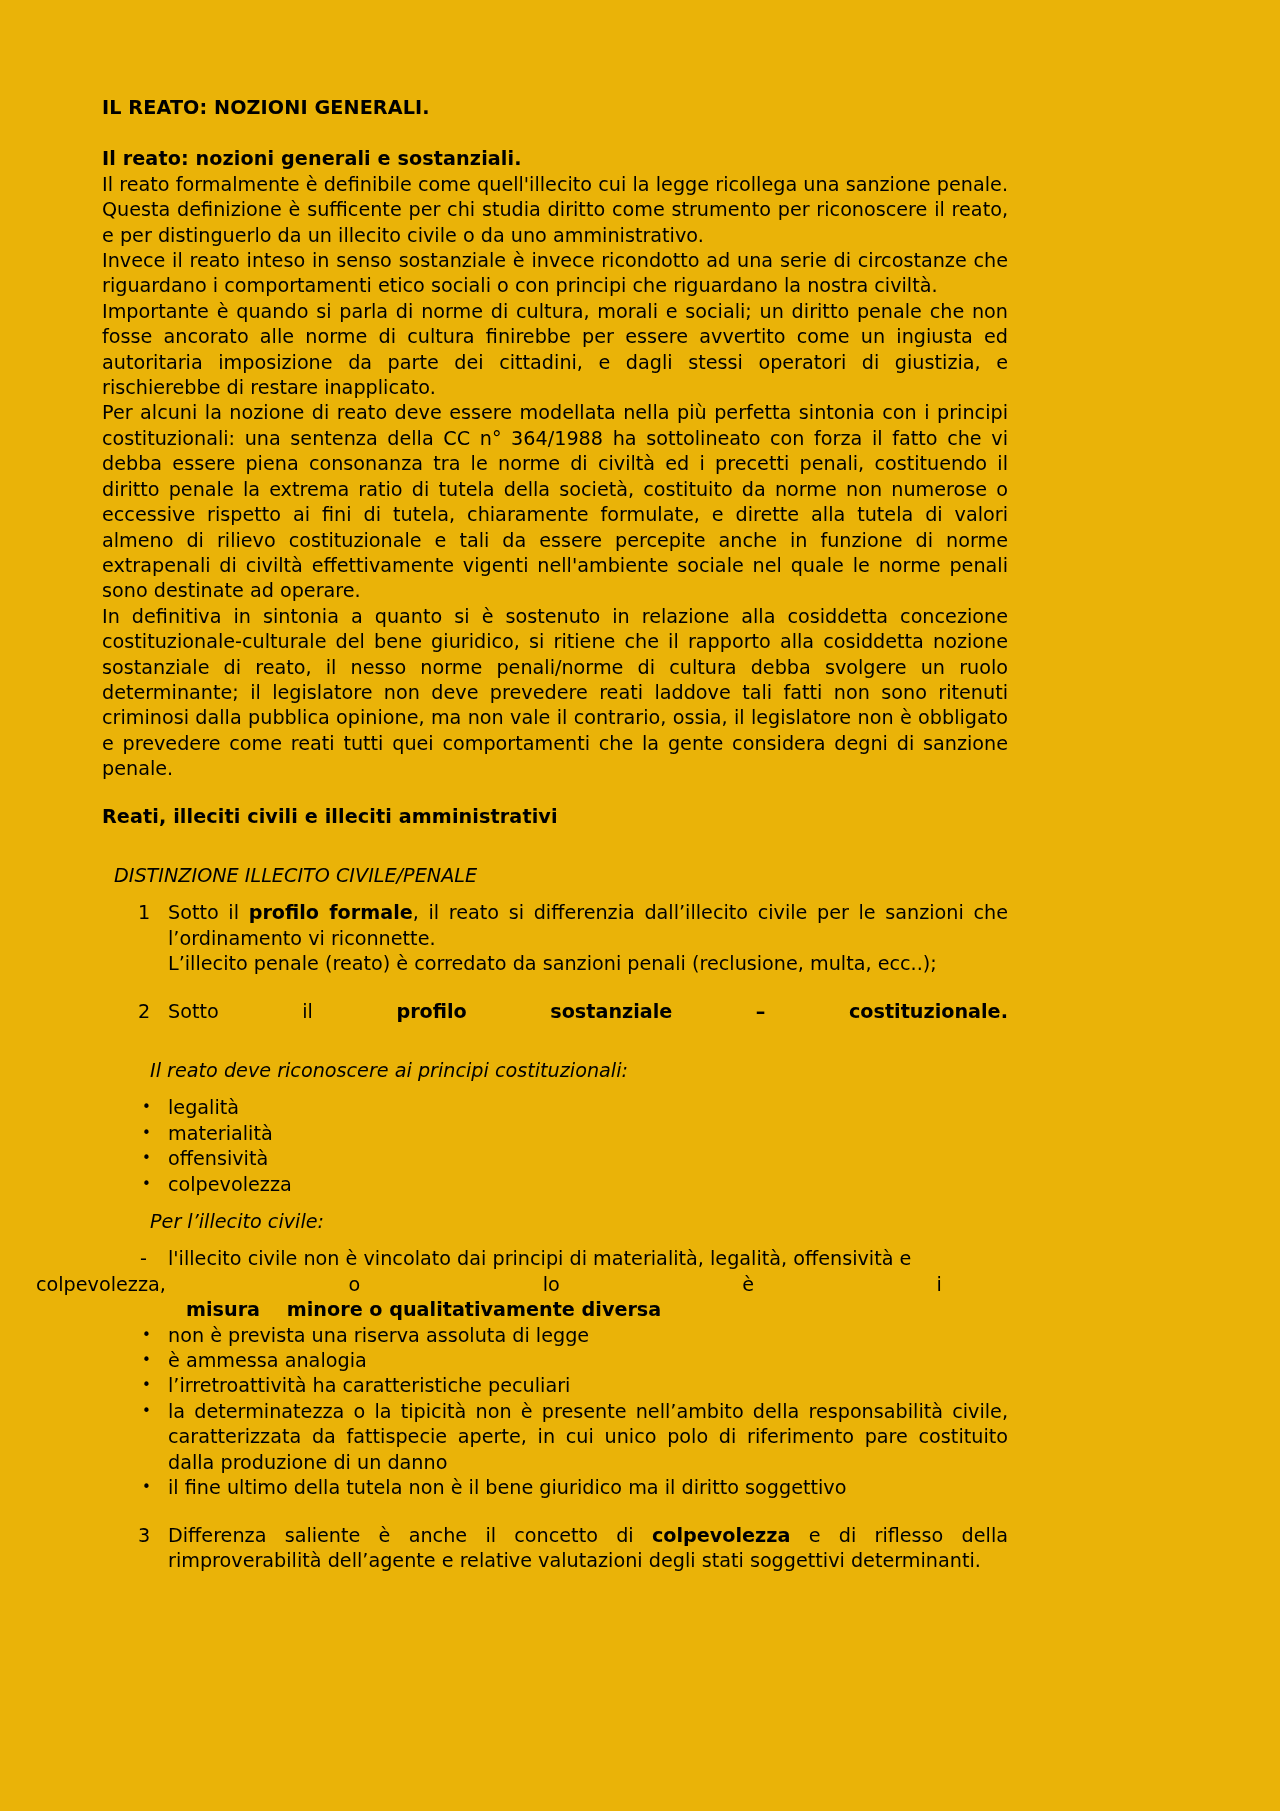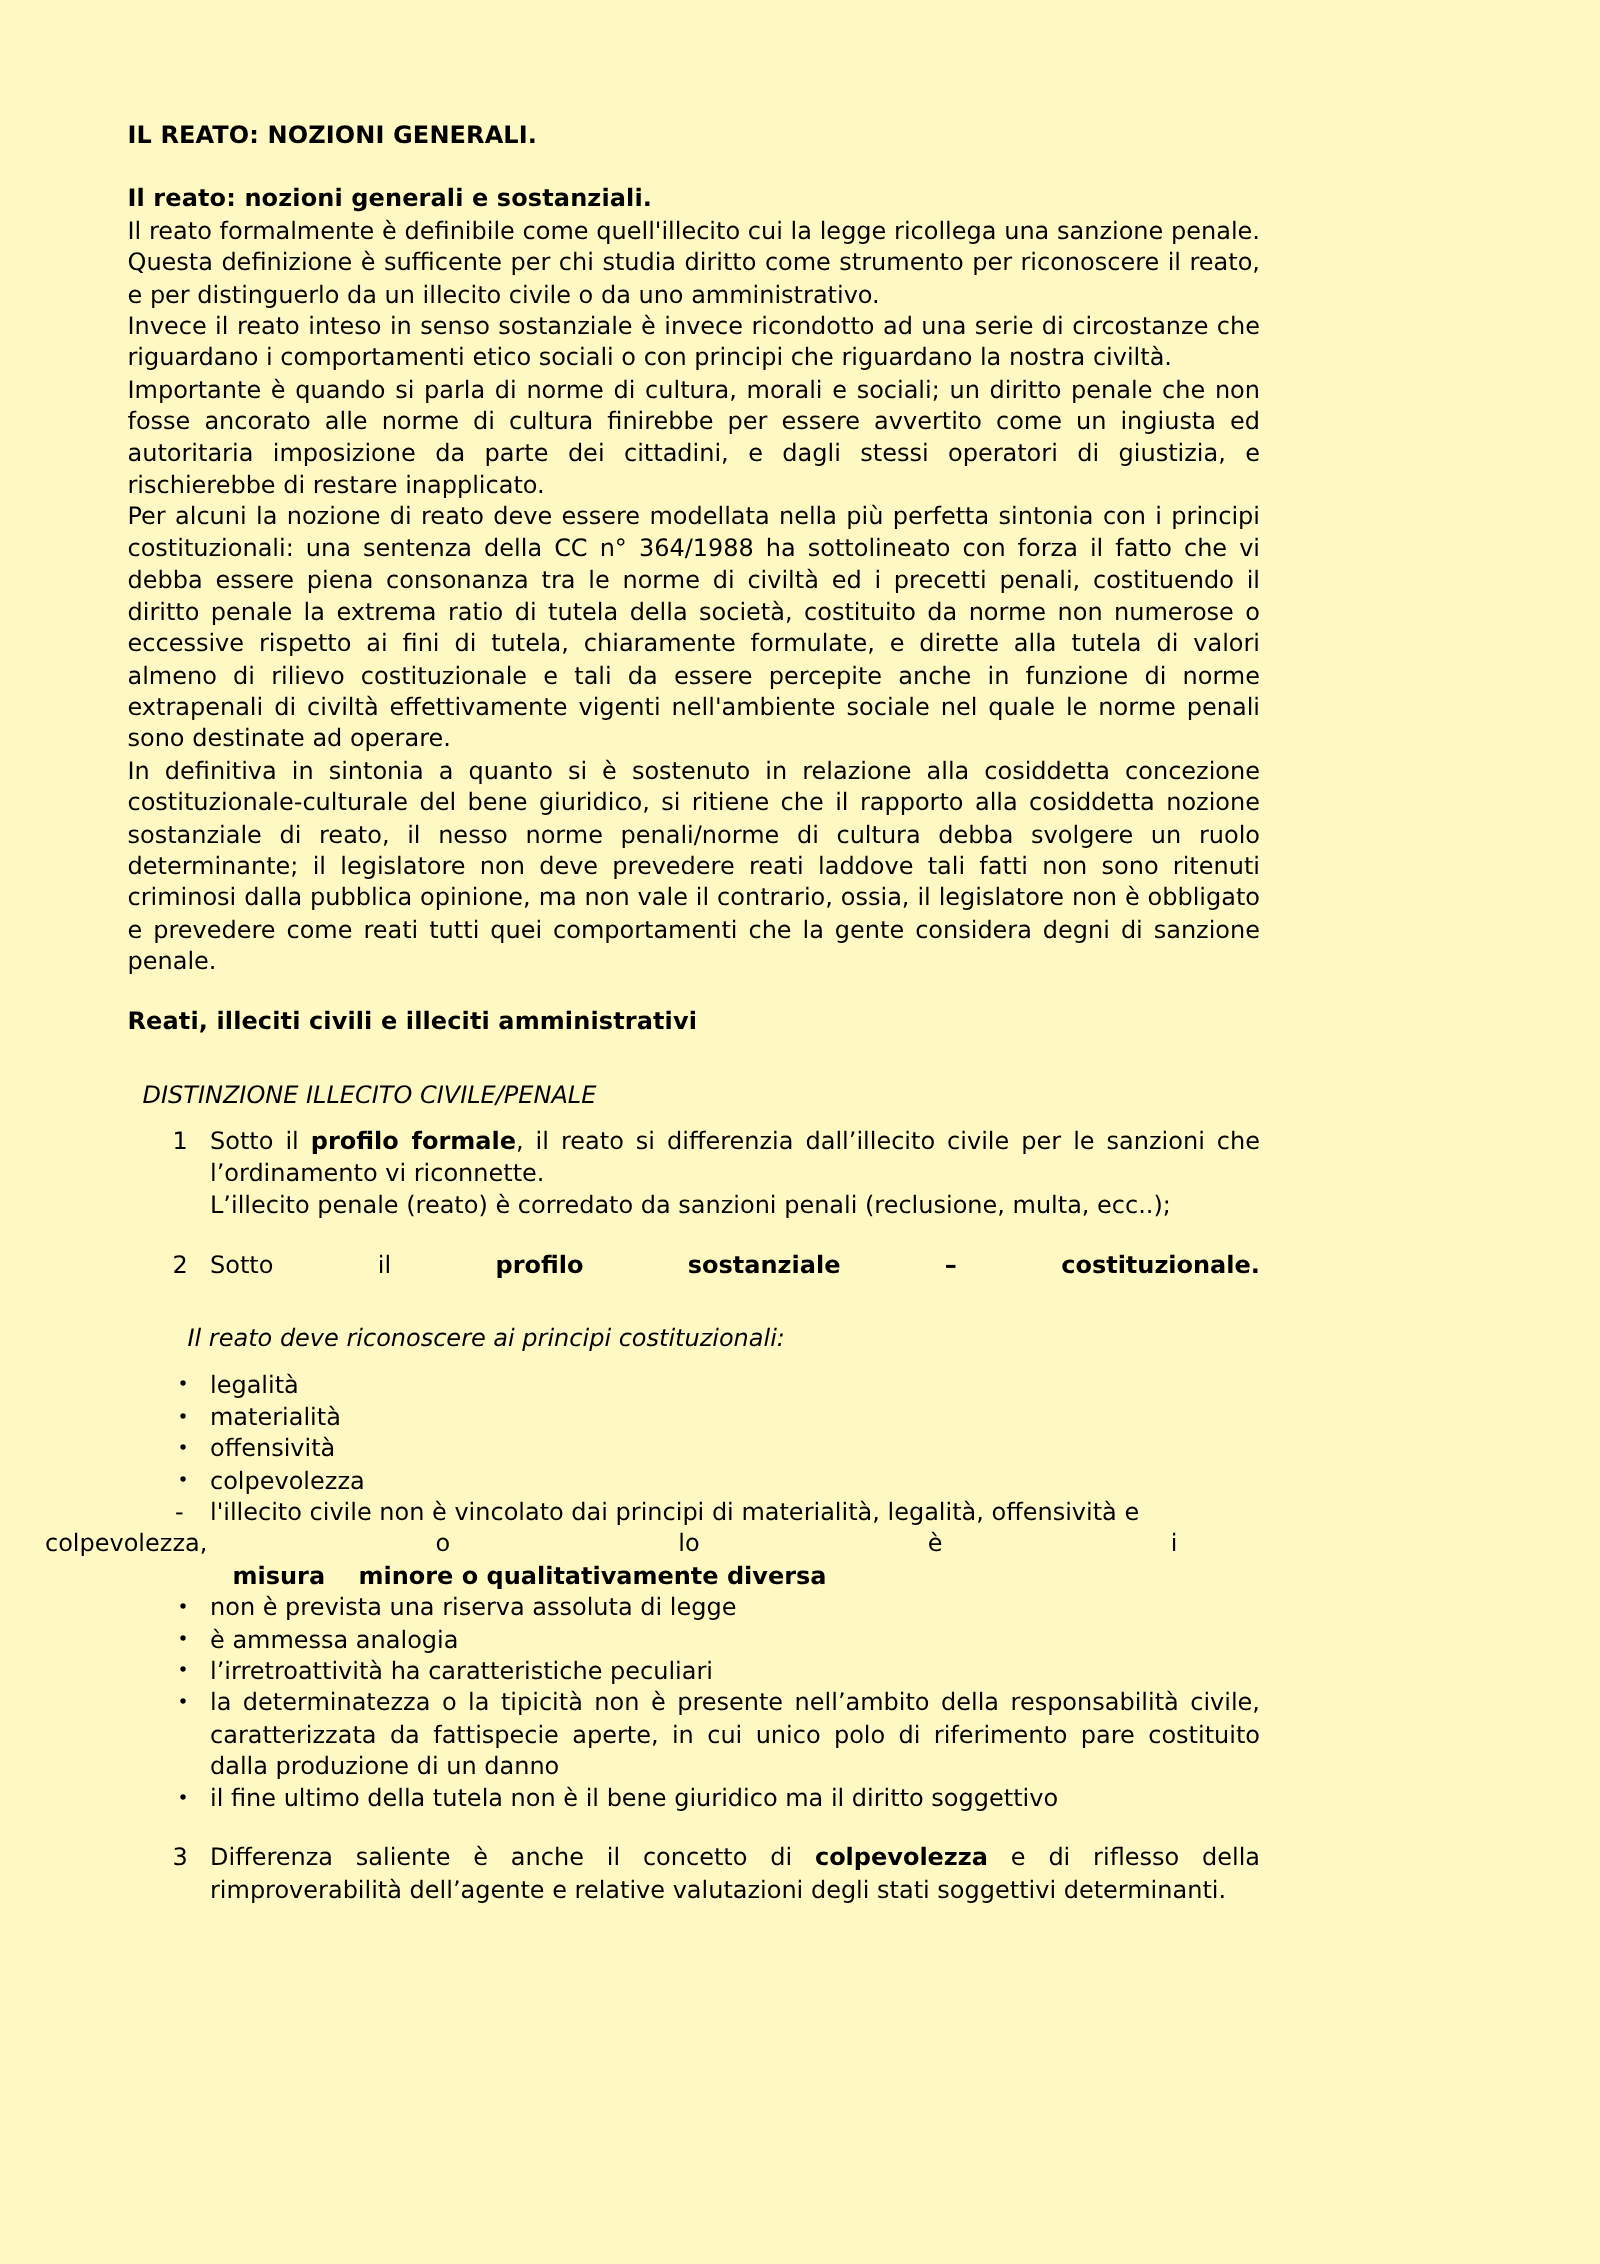--- a/index.html
+++ b/index.html
@@ -8,21 +8,21 @@
     background: #ffffff;
   }
   body {
     font-family: "DejaVu Sans", sans-serif;
     color: #000000;
   }
   .page {
     position: relative;
     width: 1280px;
     height: 1811px;
-    background: #fef9c3;
+    background: #eab308;
     box-sizing: border-box;
     padding: 95px 102px 0 102px;
     overflow: hidden;
   }
   .doc {
     width: 906px;
     font-size: 19.2px;
     line-height: 25.4px;
   }
 
@@ -188,20 +188,23 @@
       <div class="bullet-item">
         <span class="marker">•</span>
         <span class="btext">offensività</span>
       </div>
       <div class="bullet-item">
         <span class="marker">•</span>
         <span class="btext">colpevolezza</span>
       </div>
     </div>
 
+    <div style="padding-left:36px;">
+      <p class="plain-line">Per l’illecito civile:</p>
+    </div>
 
     <div class="bullet-list">
 
       <div class="bullet-item">
         <span class="marker dash">-</span>
         <span class="btext justified" style="display:block;">
           <span class="fill" style="display:inline-block;width:100%;text-align:justify;">l'illecito civile non è vincolato dai principi di materialità, legalità, offensività e</span>
         </span>
       </div>
 

